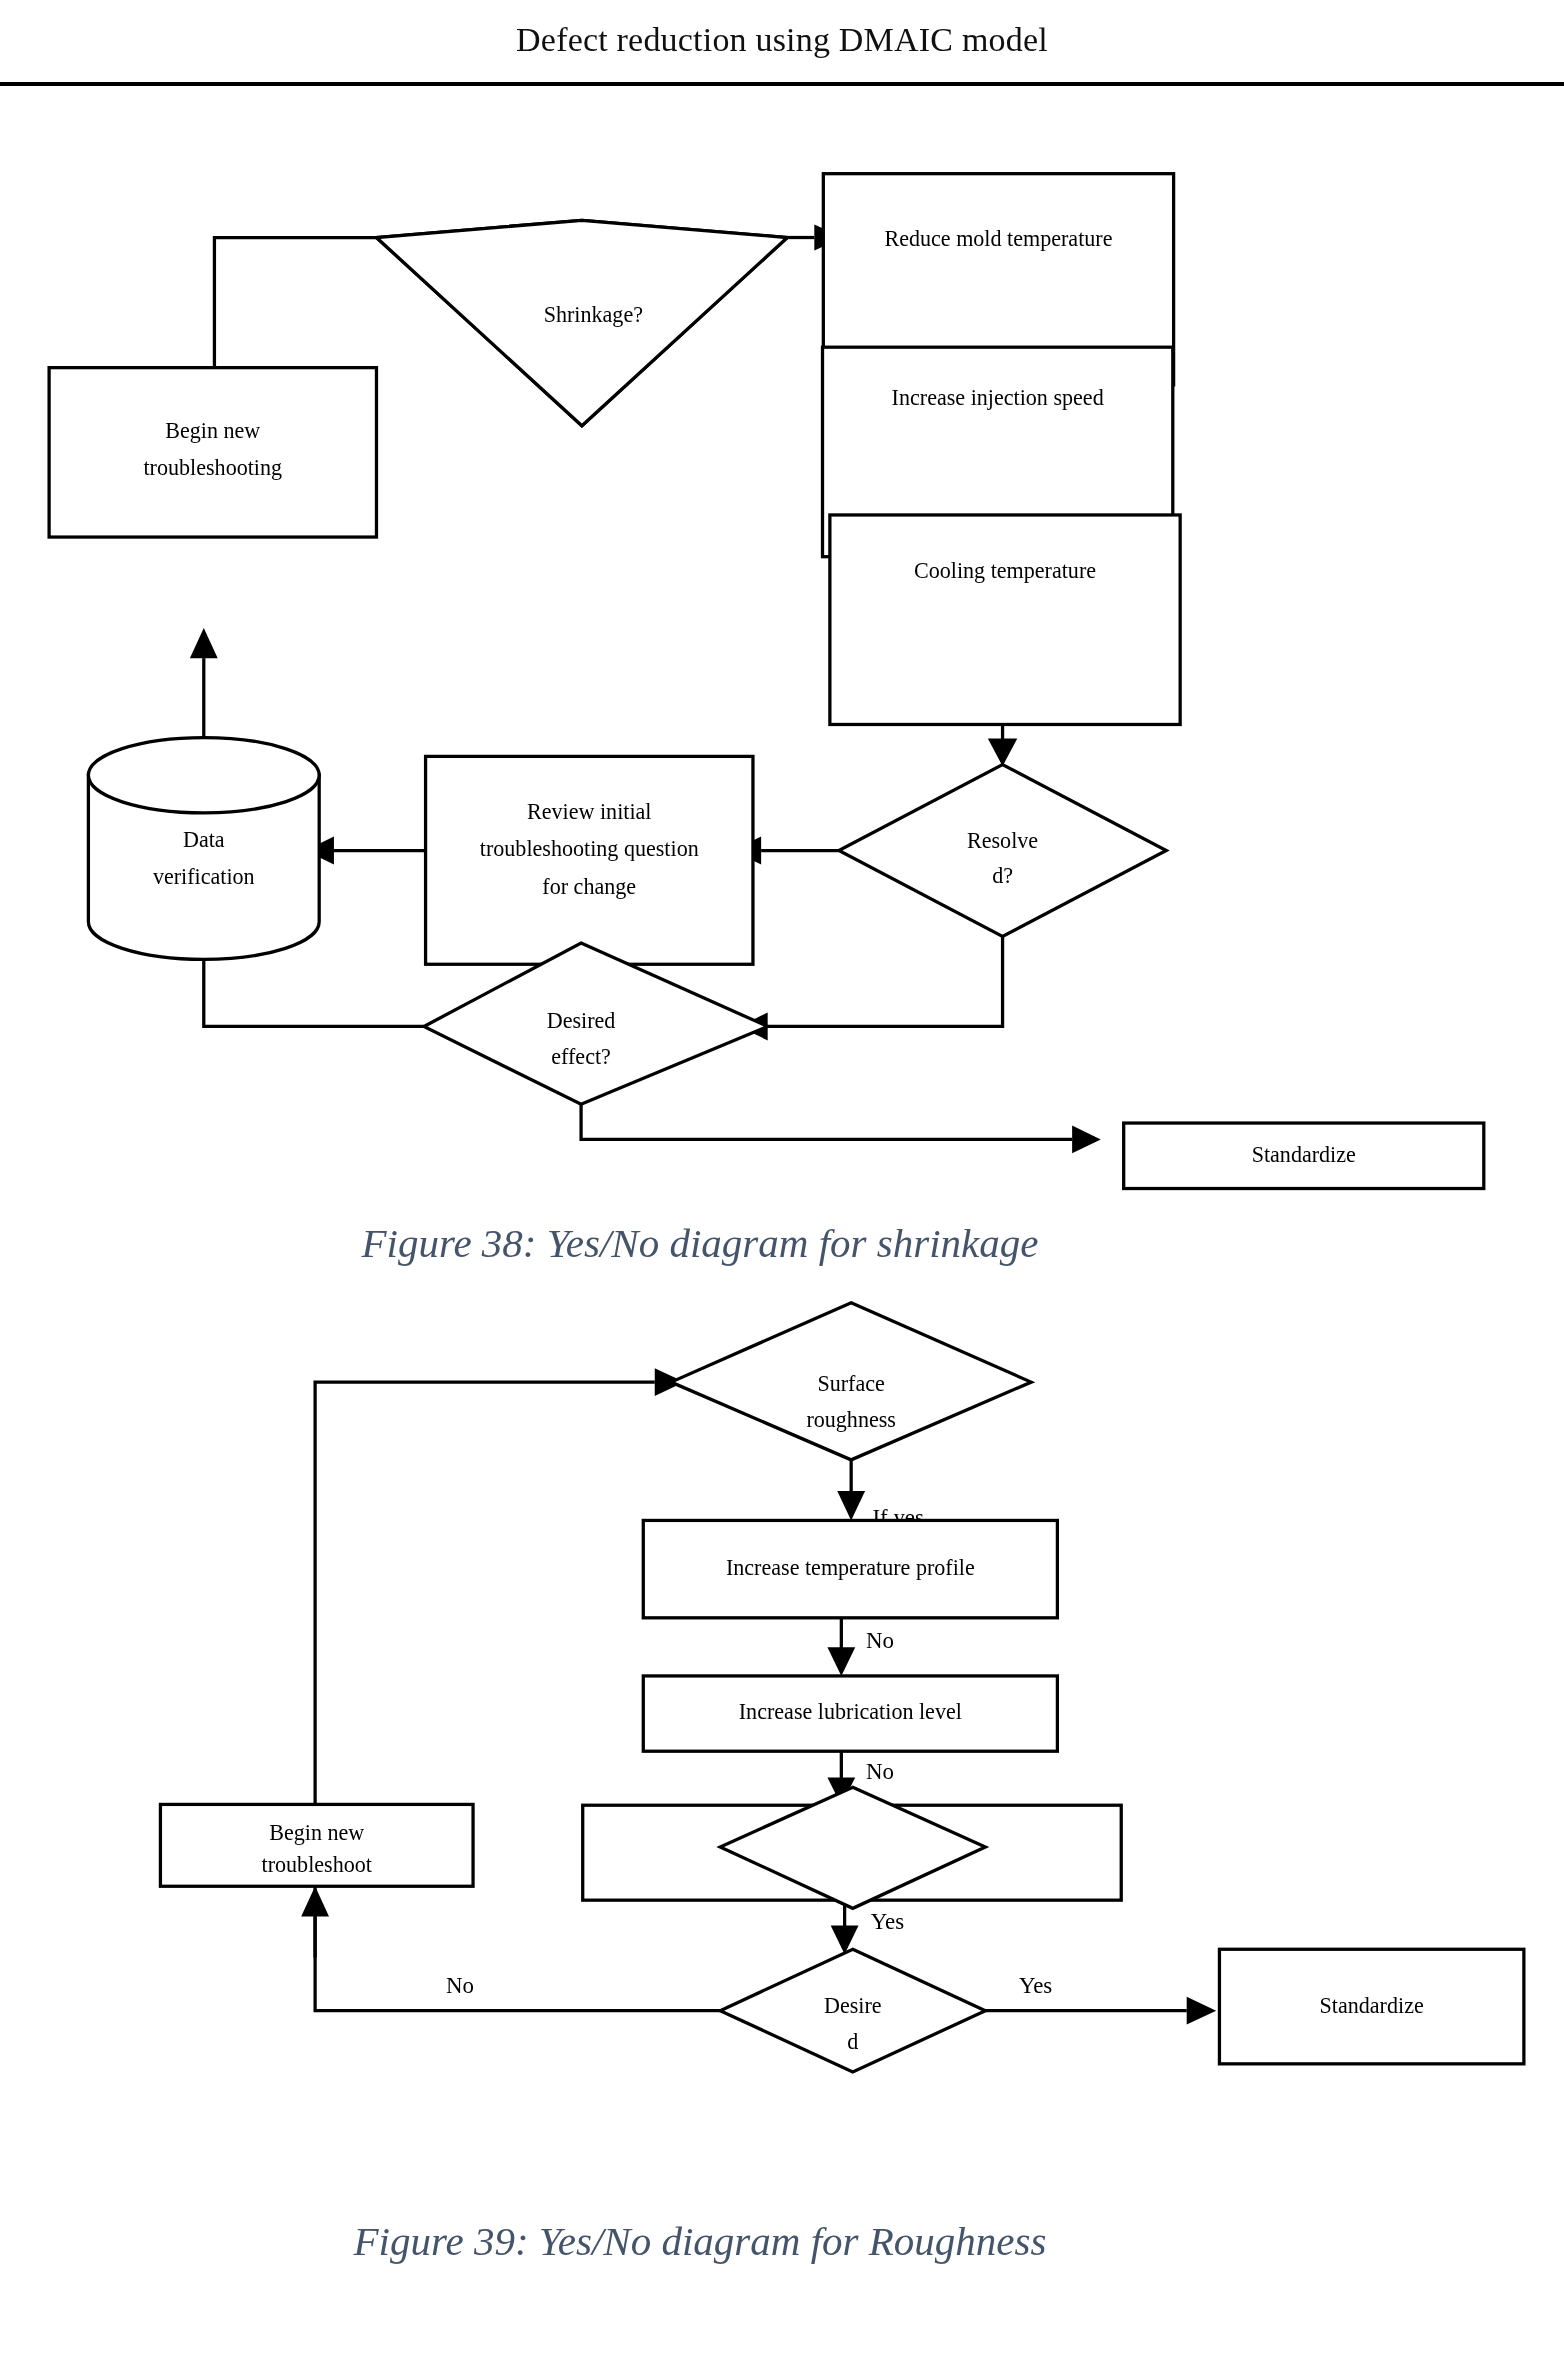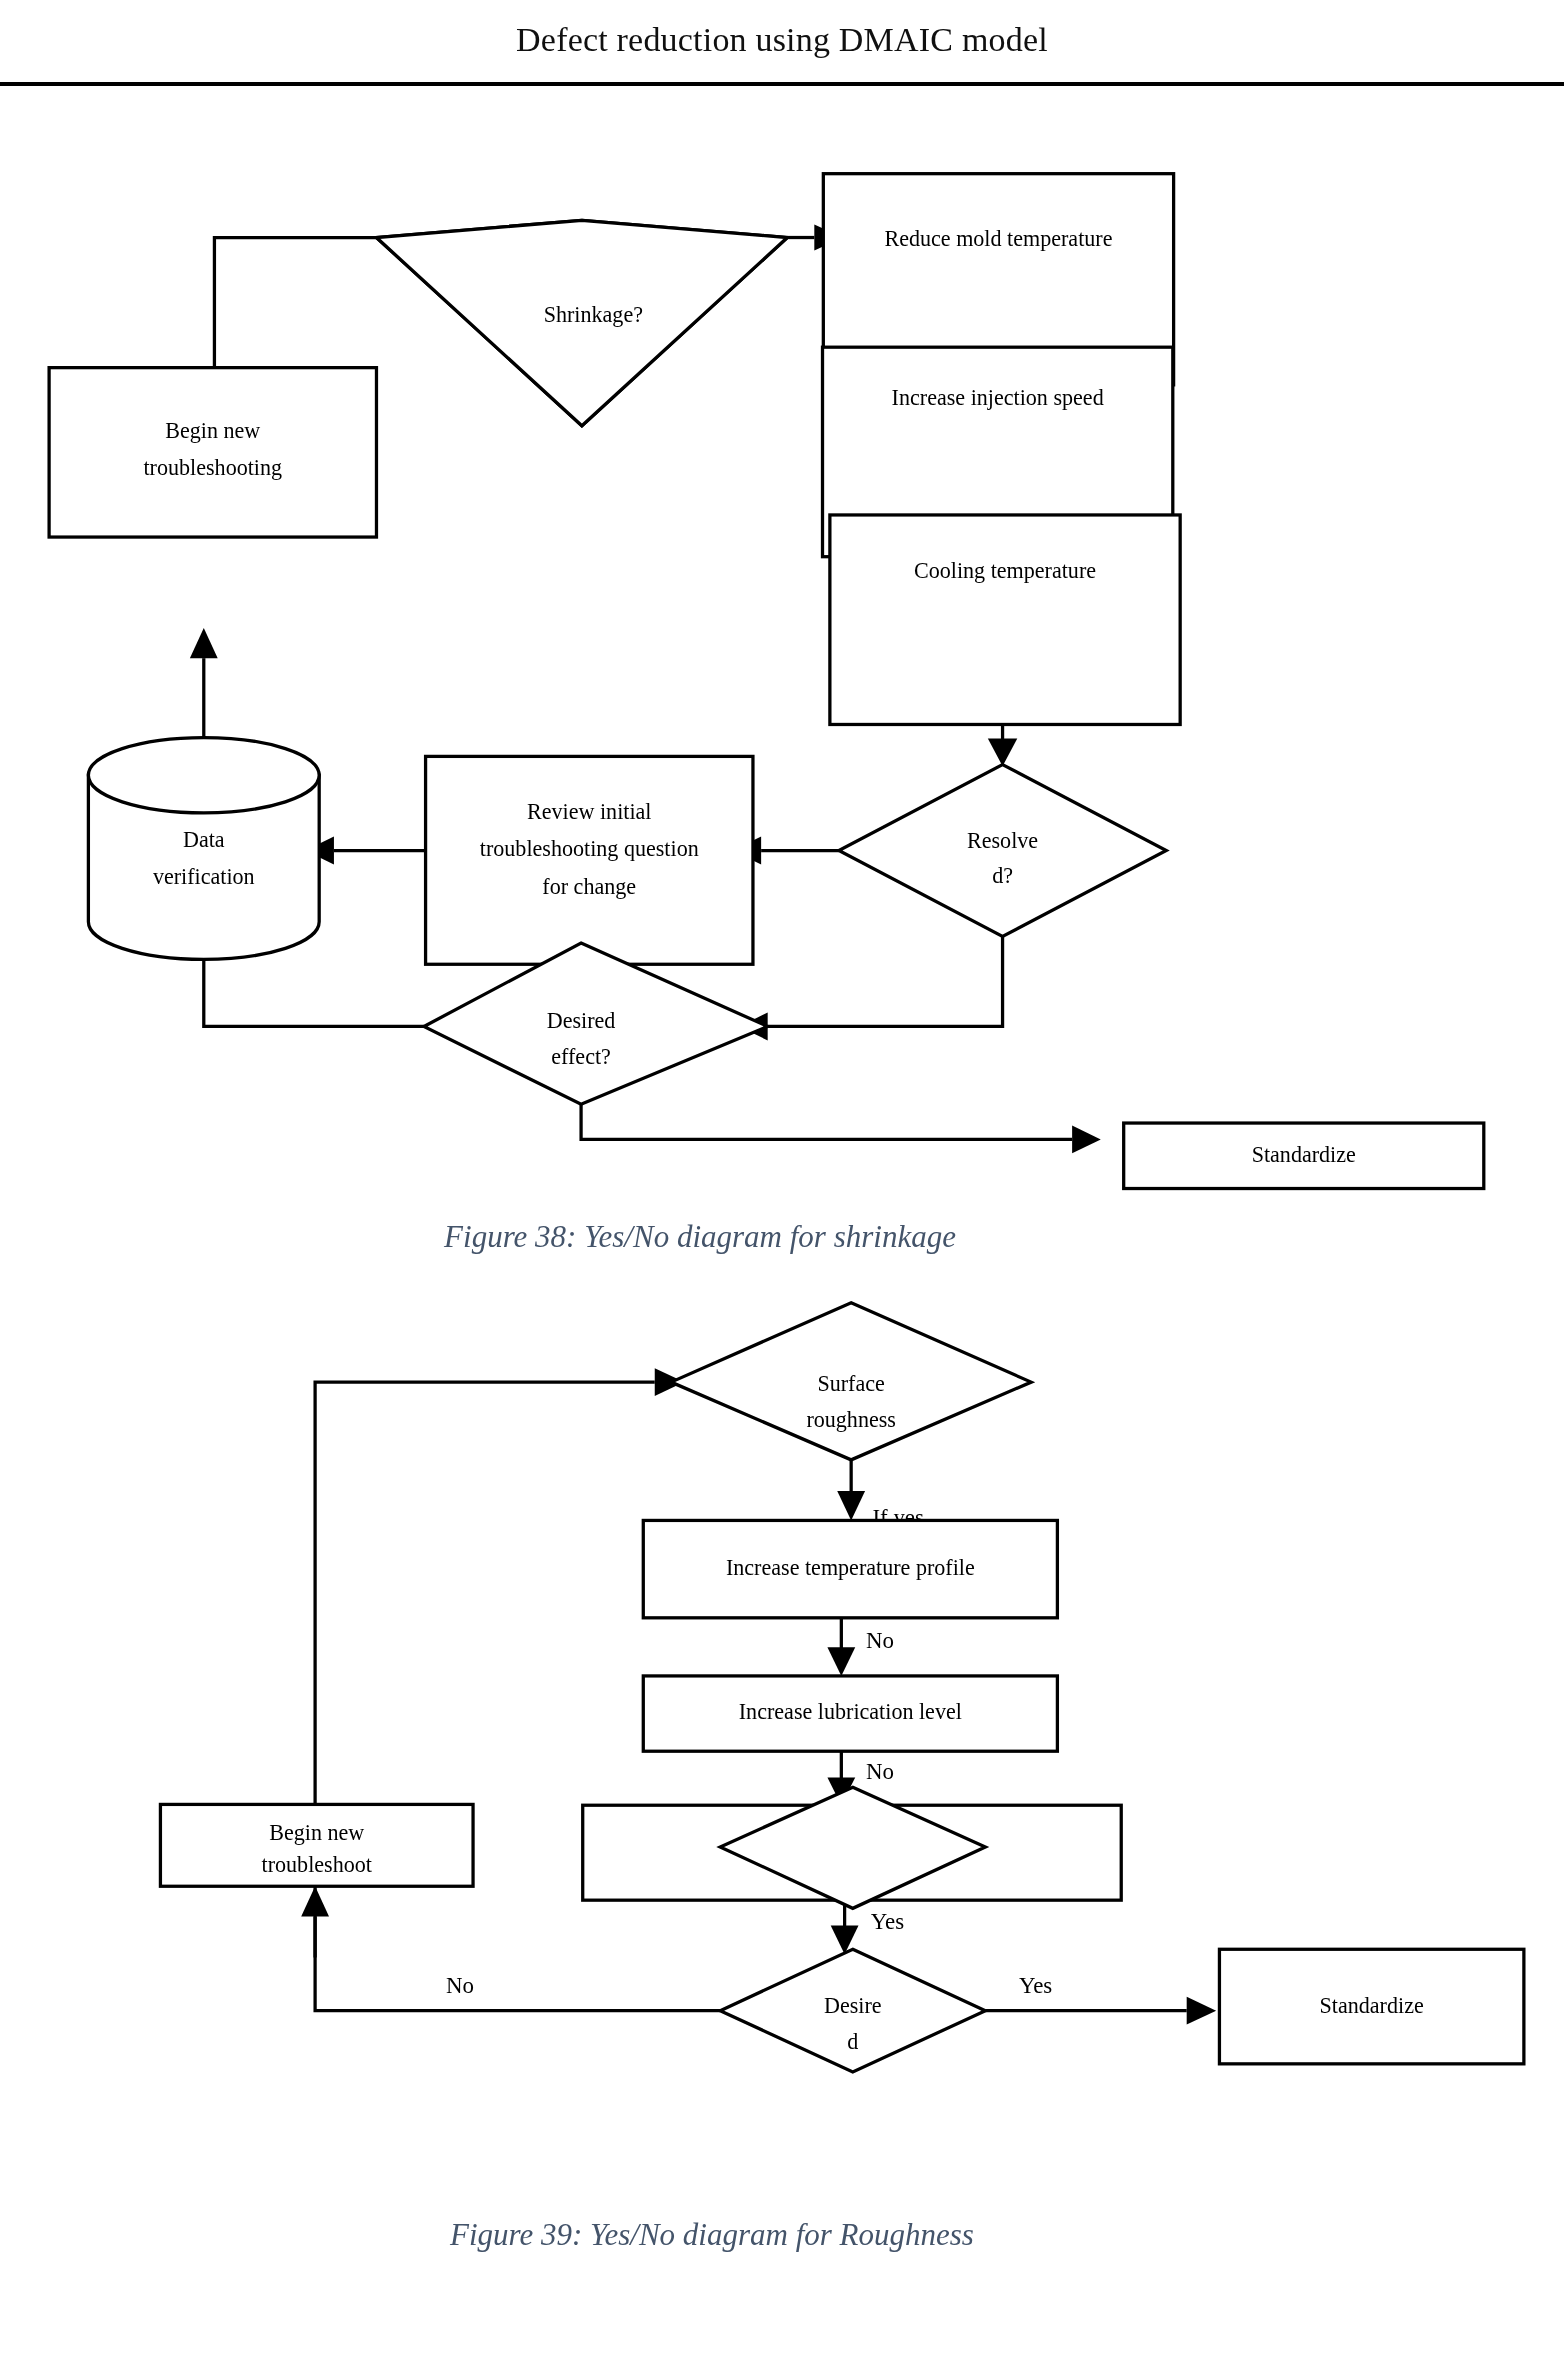--- a/index.html
+++ b/index.html
@@ -67,26 +67,26 @@
     left: 0;
   }
 
   .figure-caption {
     position: absolute;
     left: 0;
     width: 1400px;
     text-align: center;
     font-family: "Liberation Serif", "DejaVu Serif", serif;
     font-style: italic;
-    font-size: 31px;
+    font-size: 41px;
     color: #44546a;
     white-space: nowrap;
   }
   #caption-38 { top: 1134px; }
-  #caption-39 { top: 947px; margin-left: 12px; }
+  #caption-39 { top: 947px; }
 
   
   svg { display: block; }
   .shape-stroke {
     fill: #ffffff;
     stroke: #000000;
     stroke-width: 4;
     stroke-linejoin: miter;
   }
   .conn {

